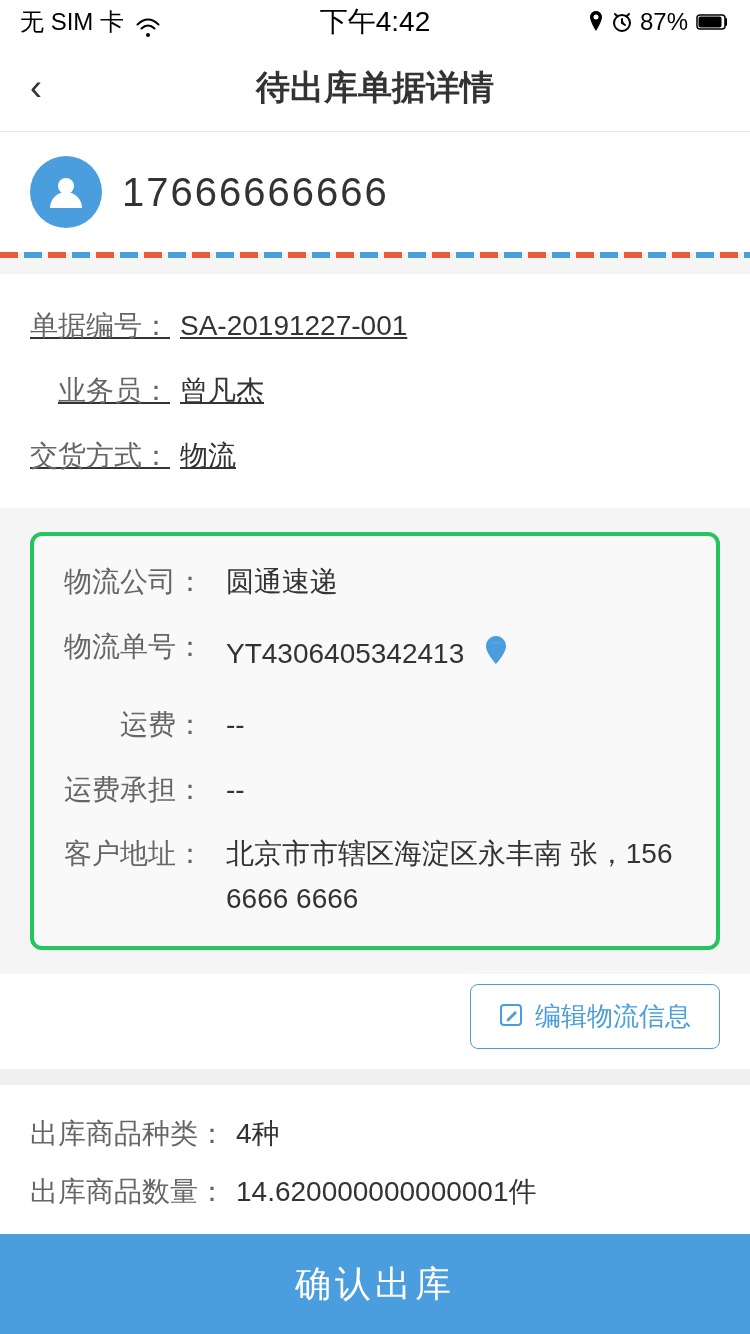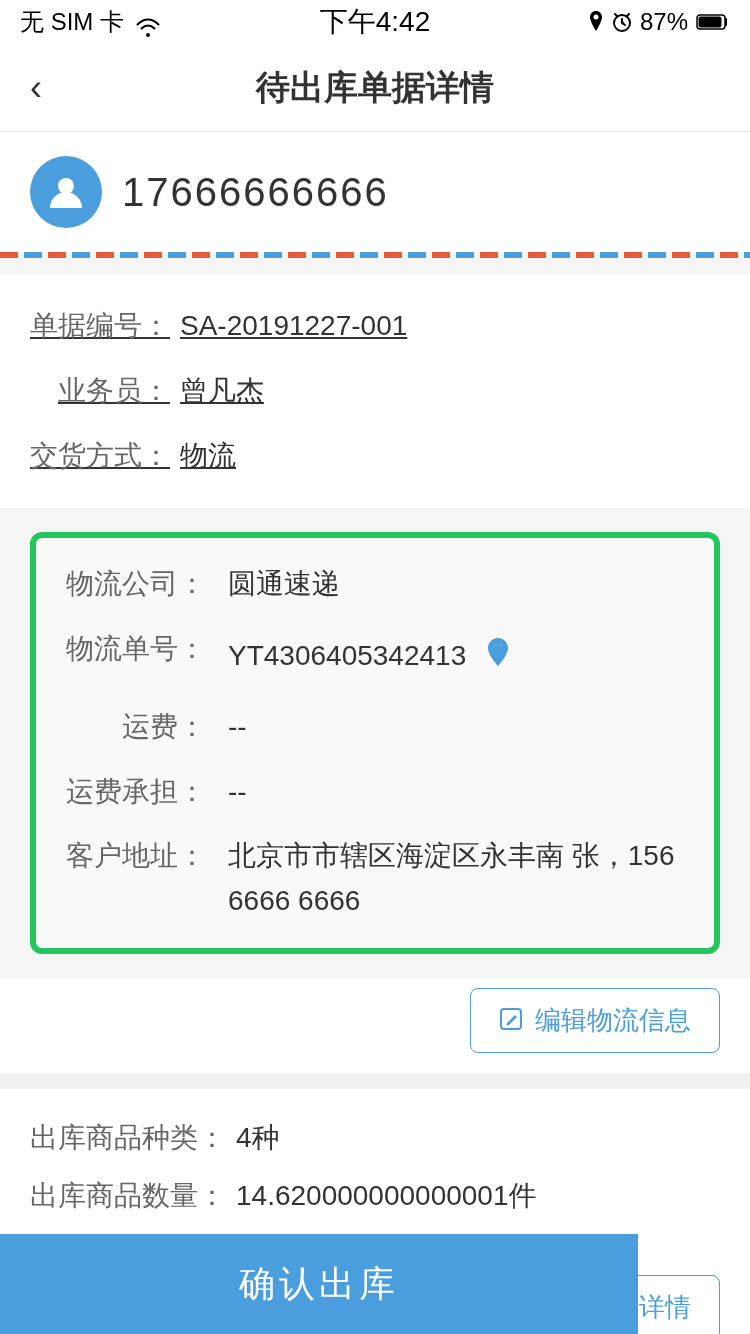--- a/index.html
+++ b/index.html
@@ -130,21 +130,21 @@
       margin-left: 10px;
       flex: 1;
     }
 
     
     .logistics-card {
       background: #f9f9f9;
       border-radius: 12px;
       margin: 24px 30px;
       padding: 24px 30px;
-      border: 6px solid #22c55e;
+      border: 4px solid #22c55e;
     }
     .logistics-row {
       display: flex;
       align-items: flex-start;
       margin-bottom: 20px;
       line-height: 1.6;
     }
     .logistics-row:last-child { margin-bottom: 0; }
     .logistics-label {
       color: #666;
@@ -234,21 +234,21 @@
       align-items: center;
       gap: 10px;
       background: #fff;
       cursor: pointer;
     }
 
     
     .confirm-btn-area {
       position: fixed;
       bottom: 0;
-      width: 638px;
+      width: 750px;
       background: #4a9ede;
       height: 100px;
       display: flex;
       align-items: center;
       justify-content: center;
       cursor: pointer;
     }
     .confirm-btn-text {
       color: #fff;
       font-size: 36px;

